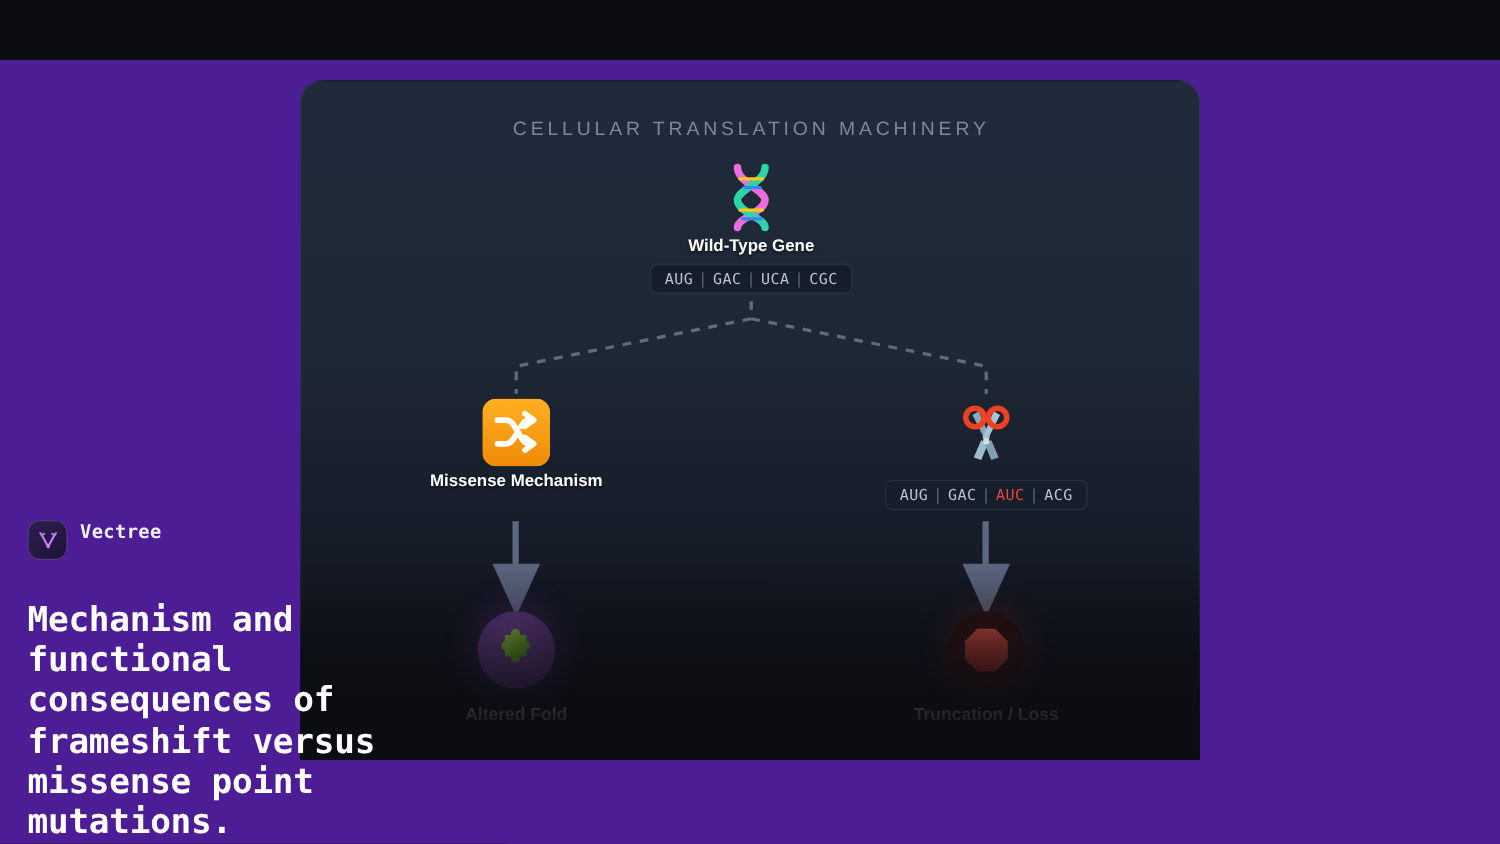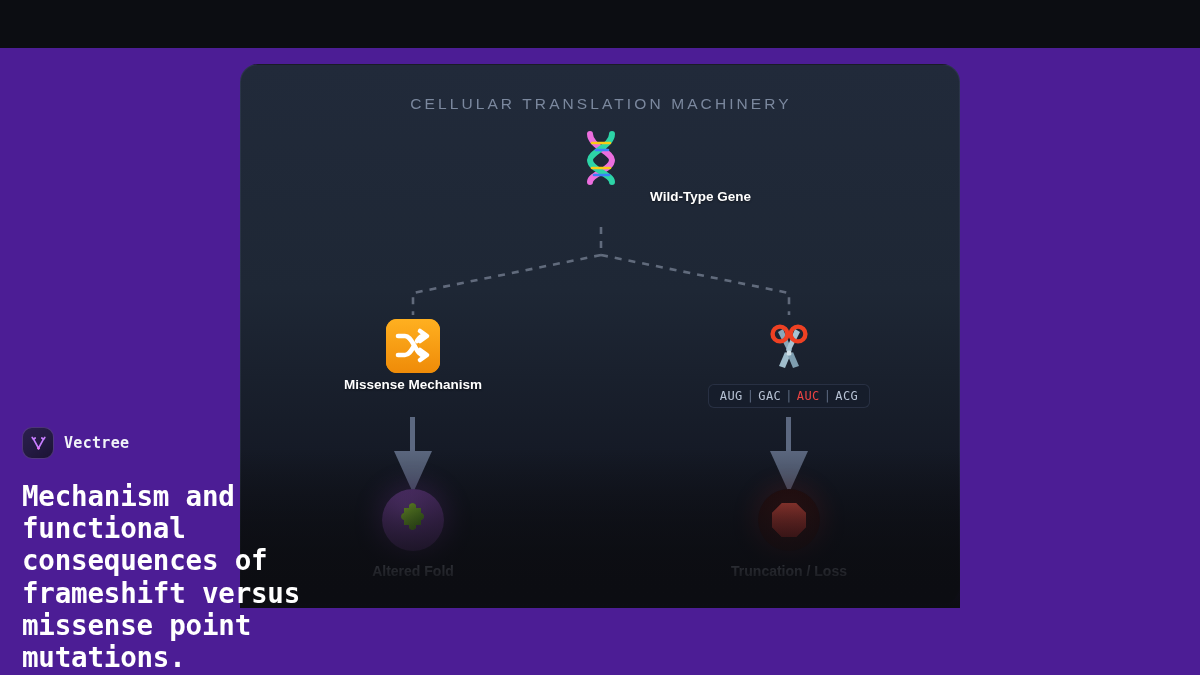--- a/index.html
+++ b/index.html
@@ -51,21 +51,21 @@
 
   
   .outcome .node-label { color:#cfd6e2; font-size:14px; }
   .orb { width:62px; height:62px; border-radius:50%; display:flex; align-items:center; justify-content:center; margin:0 auto; }
   .orb-purple { background:radial-gradient(circle at 38% 32%, #6b3f8e 0%, #5b3479 45%, #4a2a63 100%); box-shadow:0 0 22px 6px rgba(120,60,160,.30); }
   .orb-red    { background:radial-gradient(circle at 50% 50%, #3a1414 0%, #2b0f0f 60%, #240c0c 100%); box-shadow:0 0 20px 6px rgba(160,40,40,.22); }
 
   svg.conn { position:absolute; left:0; top:0; width:720px; height:540px; pointer-events:none; }
 
   
-  #brand { position:absolute; left:22px; top:379px; display:flex; align-items:center; gap:10px; }
+  #brand { position:absolute; left:22px; top:368px; display:flex; gap:10px; }
   #brand-logo {
     width:32px; height:32px; border-radius:10px;
     background:linear-gradient(145deg,#2b1f4d 0%,#241a42 55%,#1b1333 100%);
     border:1px solid rgba(160,110,230,.35);
     display:flex; align-items:center; justify-content:center;
   }
   #brand-name {
     font-family:"DejaVu Sans Mono","Liberation Mono",monospace;
     font-size:15px; font-weight:bold; color:#f1f3f8; letter-spacing:.3px;
   }
@@ -97,34 +97,37 @@
         <path d="M360 190 L548 228 L548 250"></path>
       </g>
       <g fill="#5c6880">
         <rect x="169" y="352" width="5" height="38"></rect>
         <path d="M153 386 L191 386 L172 428 Z"></path>
         <rect x="545" y="352" width="5" height="38"></rect>
         <path d="M529 386 L567 386 L548 428 Z"></path>
       </g>
     </svg>
 
-    <div class="node" style="left:210px; top:62px; width:300px;text-align:right;">
+    <div class="node" style="left:210px; top:62px; width:300px;">
       <div class="icon-wrap">
         <svg width="46" height="56" viewBox="0 0 46 56">
           <path d="M12 4 C12 16 34 22 34 30 C34 40 12 44 12 52" stroke="#ec6ede" stroke-width="6" fill="none" stroke-linecap="round"></path>
           <path d="M34 4 C34 16 12 22 12 30 C12 40 34 44 34 52" stroke="#2dd4a7" stroke-width="6" fill="none" stroke-linecap="round"></path>
           <g stroke-width="2.6" stroke-linecap="round">
             <line x1="14" y1="13" x2="32" y2="13" stroke="#facc15"></line>
             <line x1="18" y1="20" x2="30" y2="20" stroke="#3b82f6"></line>
             <line x1="14" y1="38" x2="32" y2="38" stroke="#facc15"></line>
             <line x1="16" y1="45" x2="31" y2="45" stroke="#3b82f6"></line>
           </g>
         </svg>
       </div>
       <div class="node-label">Wild-Type Gene</div>
+      <div class="codon-chip">
+        <span>AUG</span><span class="sep">|</span><span>GAC</span><span class="sep">|</span><span>UCA</span><span class="sep">|</span><span>CGC</span>
+      </div>
     </div>
 
     <div class="node" style="left:22px; top:250px; width:300px;">
       <div class="icon-wrap">
         <svg width="54" height="54" viewBox="0 0 54 54">
           <rect x="0" y="0" width="54" height="54" rx="11" fill="#f59e0b"></rect>
           <rect x="0" y="0" width="54" height="54" rx="11" fill="url(#og)"></rect>
           <defs>
               <linearGradient id="og" x1="0" y1="0" x2="0" y2="1">
             <stop offset="0%" stop-color="#ffb020"></stop>

